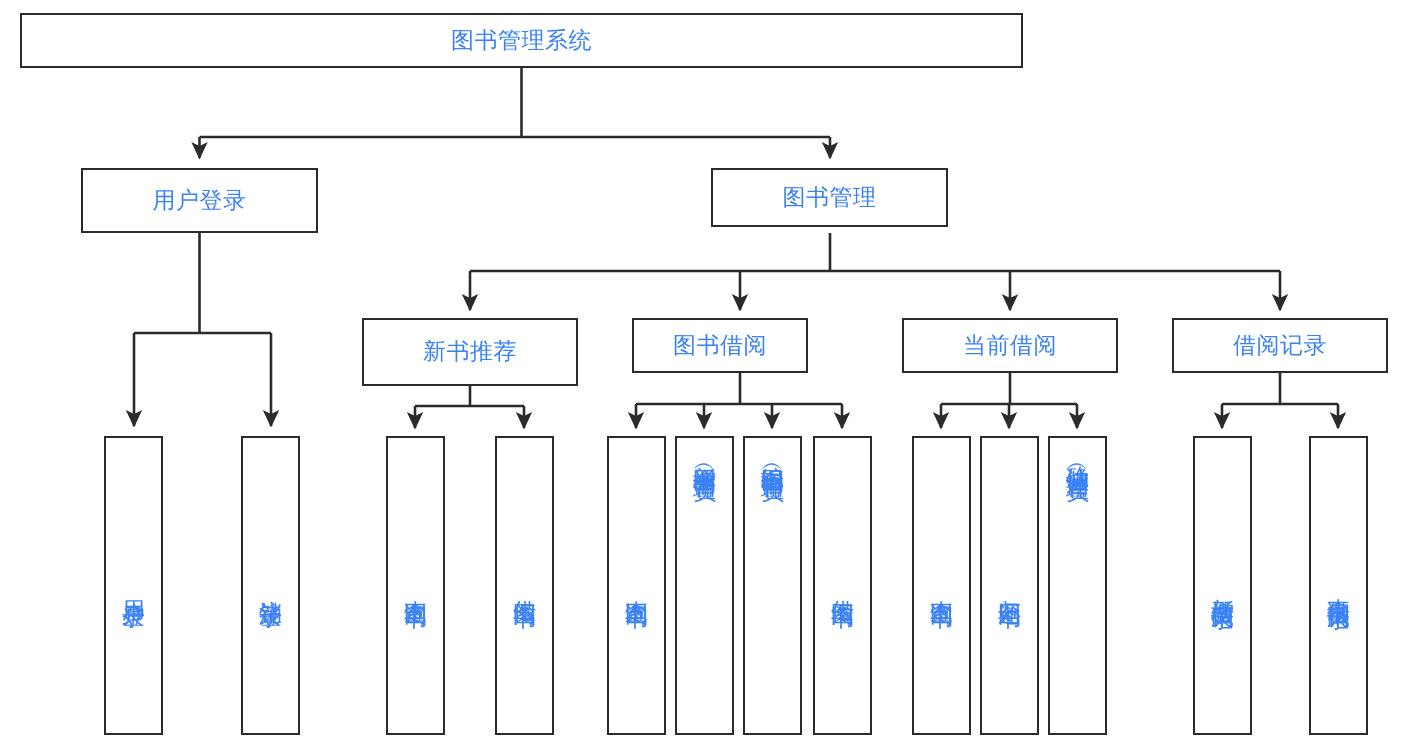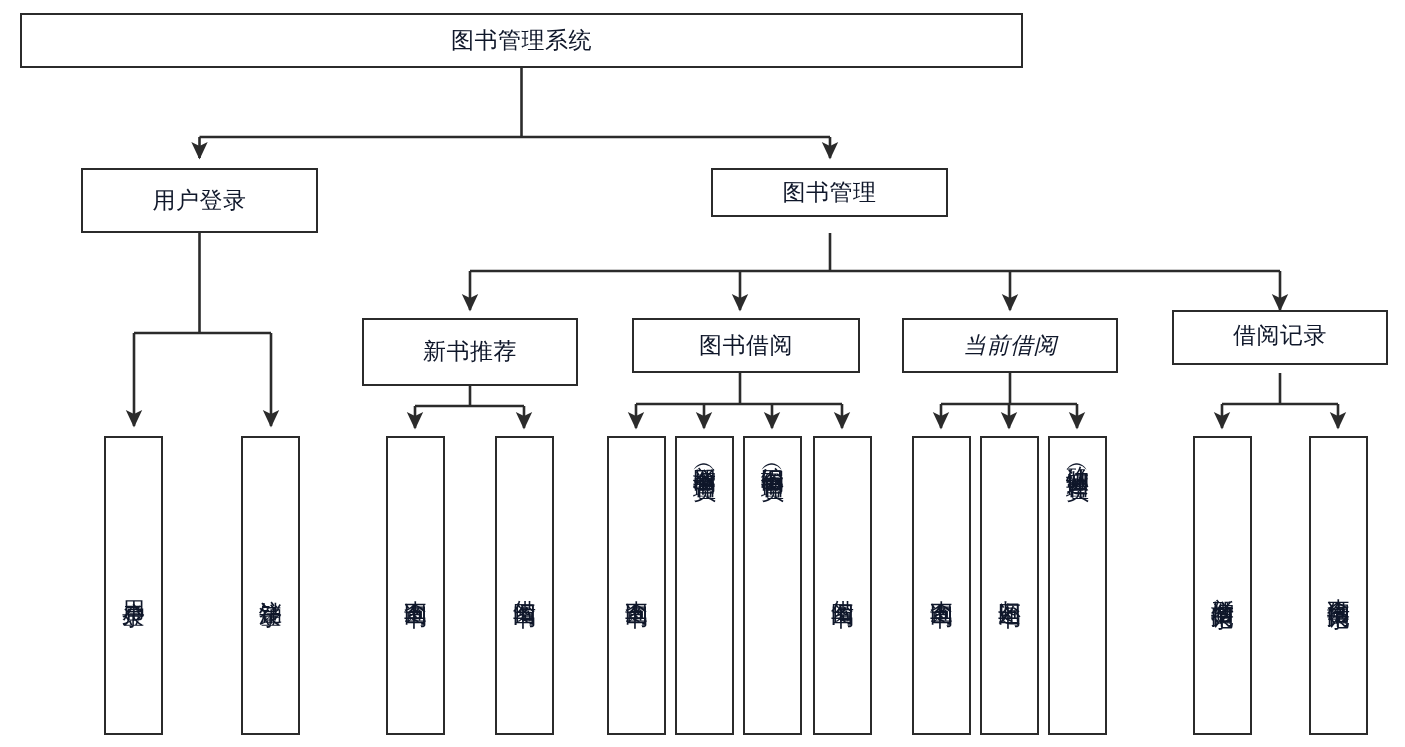--- a/index.html
+++ b/index.html
@@ -27,21 +27,21 @@
     pointer-events: none;
   }
   .node {
     position: absolute;
     box-sizing: border-box;
     background: #ffffff;
     border: 2px solid #2b2b2b;
     display: flex;
     align-items: center;
     justify-content: center;
-    color: #0f172a;
+    color: #3b82f6;
   }
   .node-label {
     display: block;
     text-align: center;
     line-height: 1.12;
     white-space: nowrap;
   }
   
   .h-node .node-label {
     font-size: 23px;
@@ -136,34 +136,34 @@
     </g>
   </svg>
 
   <div class="node h-node root-node" style="left:20px; top:13px; width:1003px; height:55px;">
     <span class="node-label">图书管理系统</span>
   </div>
 
   <div class="node h-node" style="left:81px; top:168px; width:237px; height:65px;">
     <span class="node-label">用户登录</span>
   </div>
-  <div class="node h-node" style="left:711px; top:168px; width:237px; height:49px;">
+  <div class="node h-node" style="left:711px; top:168px; width:237px; height:59px;">
     <span class="node-label">图书管理</span>
   </div>
 
   <div class="node h-node" style="left:362px; top:318px; width:216px; height:68px;">
     <span class="node-label">新书推荐</span>
   </div>
-  <div class="node h-node" style="left:632px; top:318px; width:228px; height:55px;">
+  <div class="node h-node" style="left:632px; top:318px; width:176px; height:55px;">
     <span class="node-label">图书借阅</span>
   </div>
-  <div class="node h-node" style="left:902px; top:318px; width:216px; height:55px;font-style:italic;">
+  <div class="node h-node" style="left:902px; top:318px; width:216px; height:55px;">
     <span class="node-label">当前借阅</span>
   </div>
-  <div class="node h-node" style="left:1172px; top:310px; width:216px; height:55px;font-family:Liberation Mono, monospace;">
+  <div class="node h-node" style="left:1172px; top:318px; width:216px; height:55px;">
     <span class="node-label">借阅记录</span>
   </div>
 
   <div class="node v-node v-center" style="left:104px; top:436px; width:59px; height:299px;">
     <span class="node-label">用户登录</span>
   </div>
   <div class="node v-node v-center" style="left:241px; top:436px; width:59px; height:299px;">
     <span class="node-label">注销登录</span>
   </div>
 

